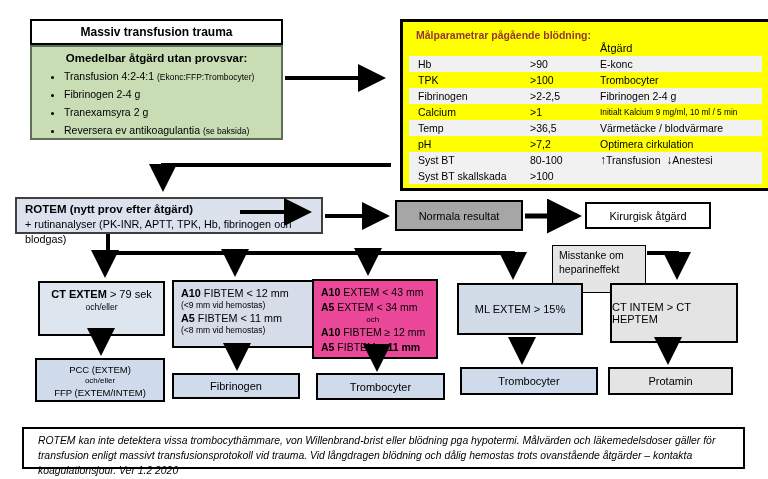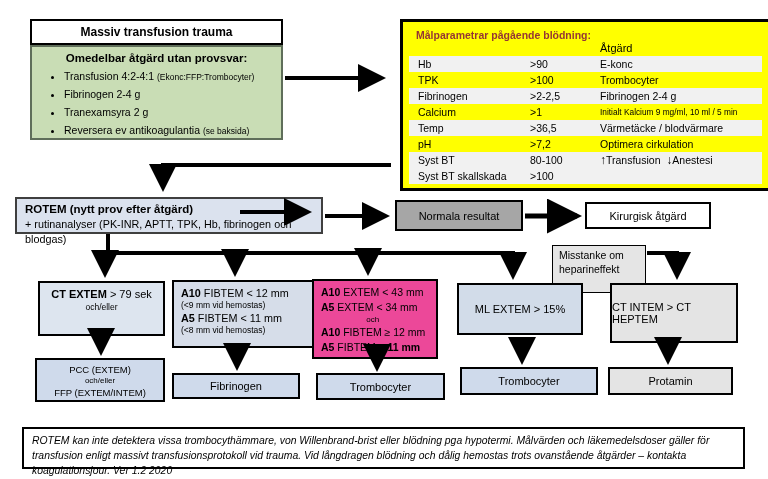--- a/index.html
+++ b/index.html
@@ -51,21 +51,21 @@
   .pcc{left:35px;top:358px;width:130px;height:44px;background:#cfdaeb;border:2px solid #000;text-align:center;padding-top:3px;}
   .pcc .m{font-size:9.5px;line-height:13px;}
   .pcc .s{font-size:8px;line-height:10px;}
   .res{background:#cfdaeb;border:2.5px solid #000;display:flex;align-items:center;justify-content:center;font-size:11px;}
   .fibr{left:172px;top:373px;width:128px;height:26px;}
   .tromb{left:316px;top:373px;width:129px;height:27px;}
   .tranx{left:460px;top:367px;width:138px;height:28px;}
   .prota{left:608px;top:367px;width:125px;height:28px;background:#e4e4e4;}
   
   .footer{left:22px;top:427px;width:723px;height:42px;border:2px solid #000;background:#fff;
-          padding:4px 8px;font-size:10.4px;font-style:italic;line-height:15px;}
+          padding:4px 14px;font-size:10.4px;font-style:italic;line-height:15px;}
   .b{font-weight:700;}
   #arrows{position:absolute;left:0;top:0;width:768px;height:479px;pointer-events:none;z-index:5;}
 </style>
 </head>
 <body>
 
 <div id="canvas">
 
   <svg id="arrows" viewBox="0 0 768 479">
     <defs>

